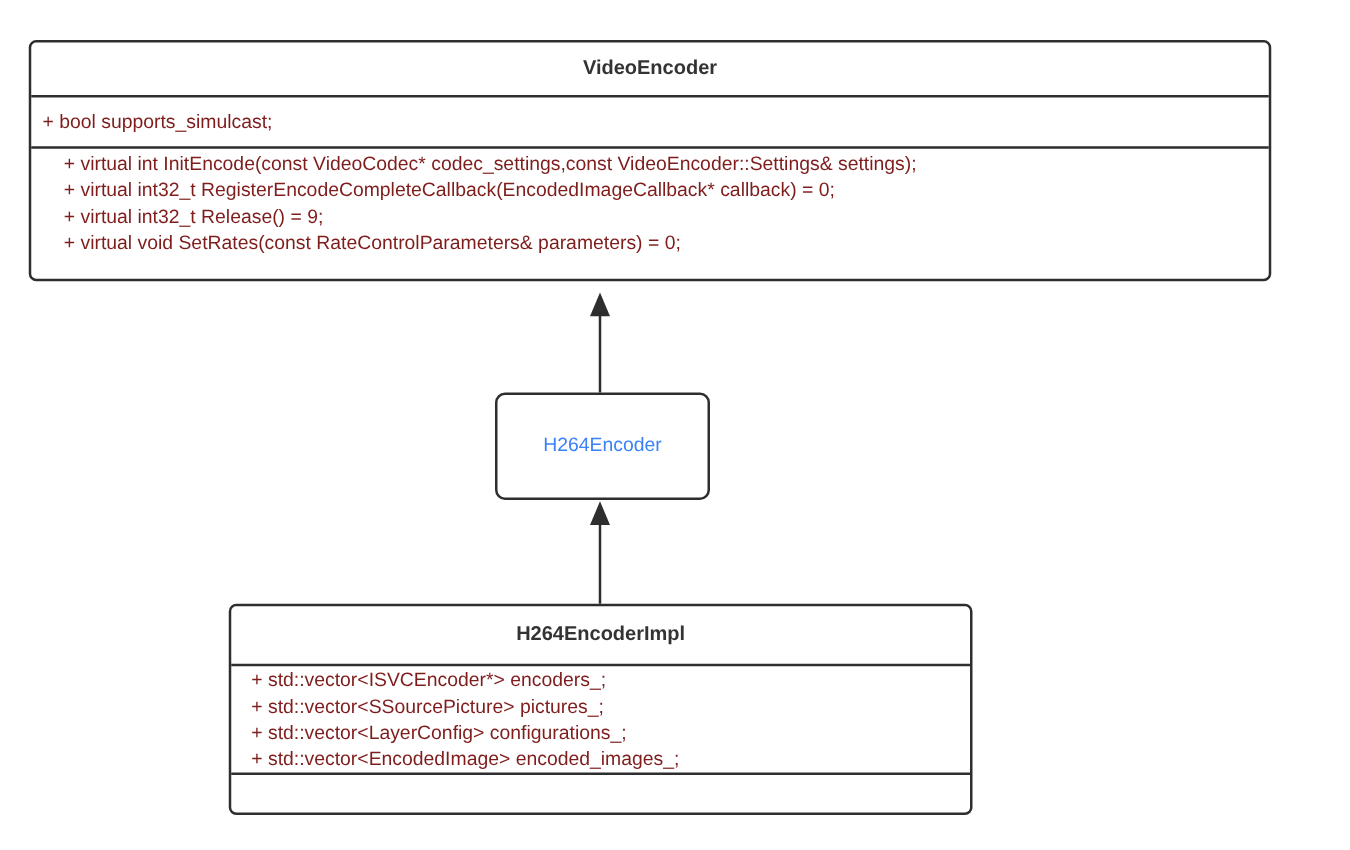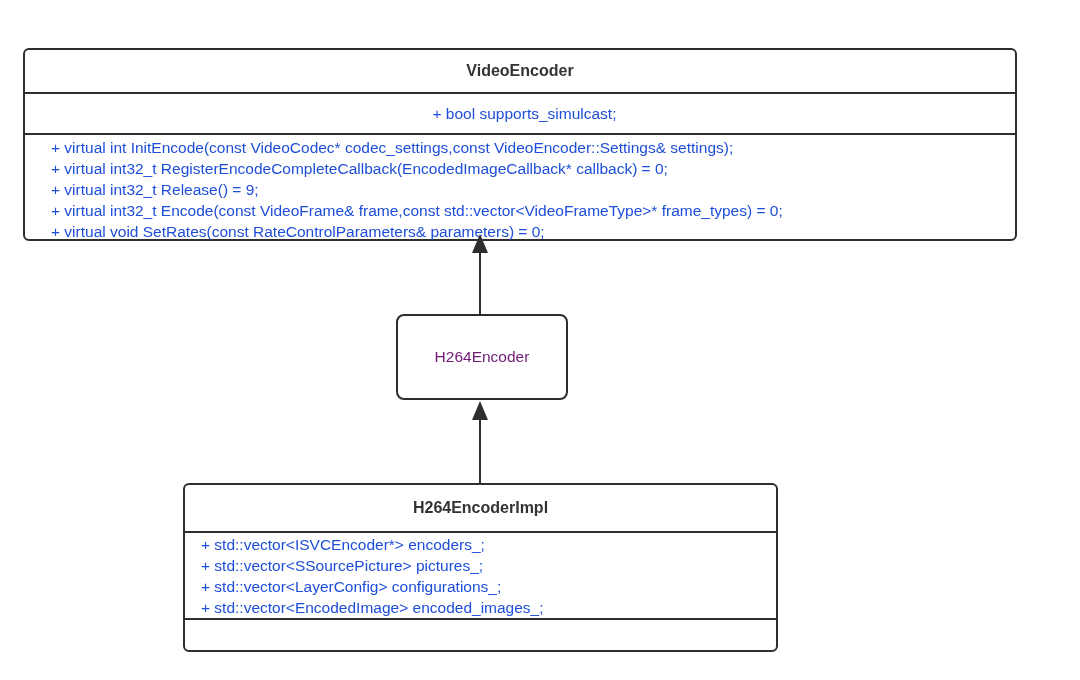--- a/index.html
+++ b/index.html
@@ -24,47 +24,46 @@
     align-items: center;
     justify-content: center;
     font-weight: bold;
     font-size: 16px;
     color: #333333;
   }
   .uml-section {
     border-top: 2px solid #2e2e2e;
     font-size: 15.5px;
     line-height: 21px;
-    color: #1d4ed8;
-    justify-content: center;
+    color: #7f1d1d;
   }
   .uml-line { white-space: nowrap; }
 
   
-  .box-videoencoder { left: 23px; top: 48px; width: 994px; height: 193px; }
+  .box-videoencoder { left: 23px; top: 32px; width: 994px; height: 193px; }
   .box-videoencoder .uml-title { height: 42px; }
   .box-videoencoder .sec-fields {
     height: 41px;
     display: flex;
     align-items: center;
     padding-left: 9px;
   }
   .box-videoencoder .sec-methods {
     padding: 2px 0 0 26px;
   }
 
   
   .box-h264encoder {
     left: 396px; top: 314px; width: 172px; height: 86px;
     border-radius: 8px;
     display: flex;
     align-items: center;
     justify-content: center;
     font-size: 15.5px;
-    color: #701a75;
+    color: #3b82f6;
   }
 
   
   .box-h264encoderimpl { left: 183px; top: 483px; width: 595px; height: 169px; }
   .box-h264encoderimpl .uml-title { height: 46px; }
   .box-h264encoderimpl .sec-fields {
     height: 87px;
     padding: 1px 0 16px 16px;
   }
   .box-h264encoderimpl .sec-empty { height: 42px; }
@@ -95,21 +94,20 @@
 
   <div class="uml-box box-videoencoder">
     <div class="uml-title">VideoEncoder</div>
     <div class="uml-section sec-fields">
       <div class="uml-line">+ bool supports_simulcast;</div>
     </div>
     <div class="uml-section sec-methods">
       <div class="uml-line">+ virtual int InitEncode(const VideoCodec* codec_settings,const VideoEncoder::Settings&amp; settings);</div>
       <div class="uml-line">+ virtual int32_t RegisterEncodeCompleteCallback(EncodedImageCallback* callback) = 0;</div>
       <div class="uml-line">+ virtual int32_t Release() = 9;</div>
-      <div class="uml-line">+ virtual int32_t Encode(const VideoFrame&amp; frame,const std::vector&lt;VideoFrameType&gt;* frame_types) = 0;</div>
       <div class="uml-line">+ virtual void SetRates(const RateControlParameters&amp; parameters) = 0;</div>
     </div>
   </div>
 
   <div class="arrow-head head-1"></div>
   <div class="arrow-line line-1"></div>
 
   <div class="uml-box box-h264encoder">
     <span>H264Encoder</span>
   </div>

